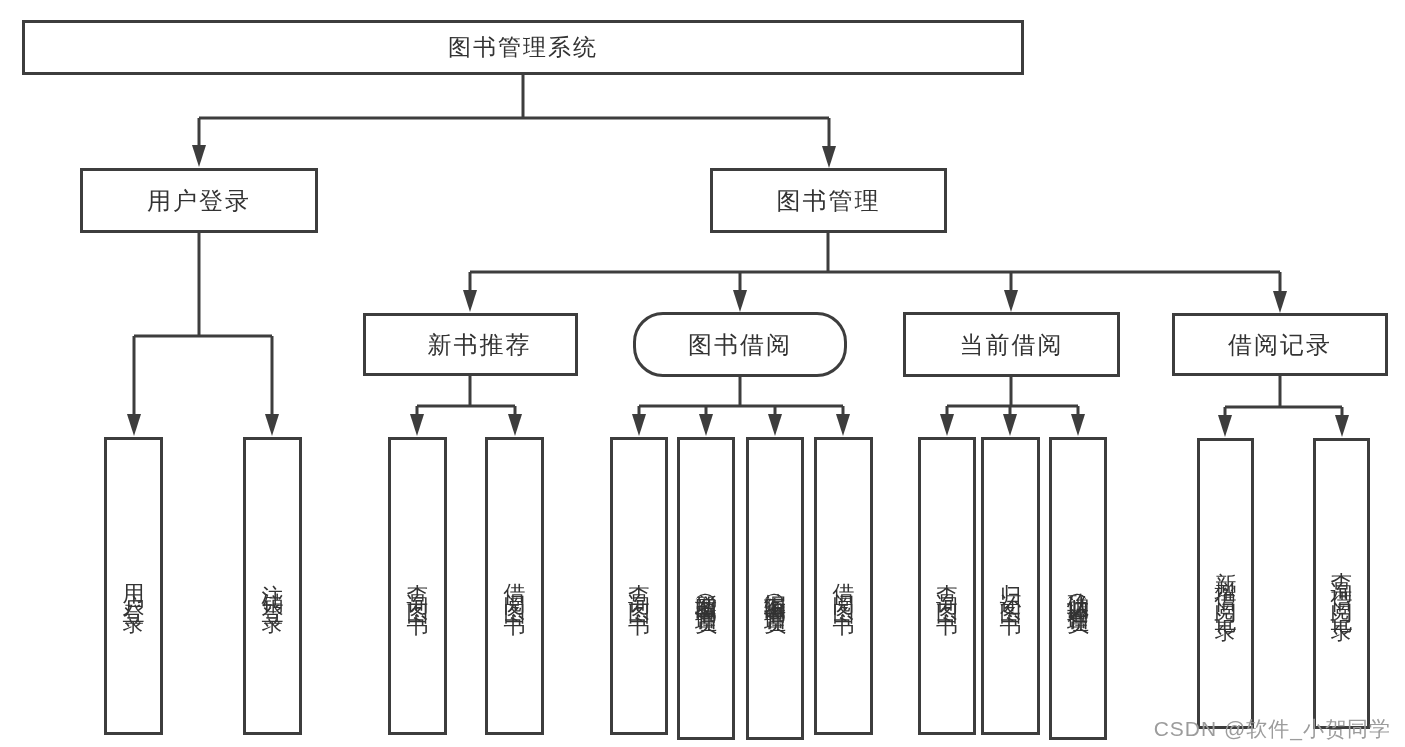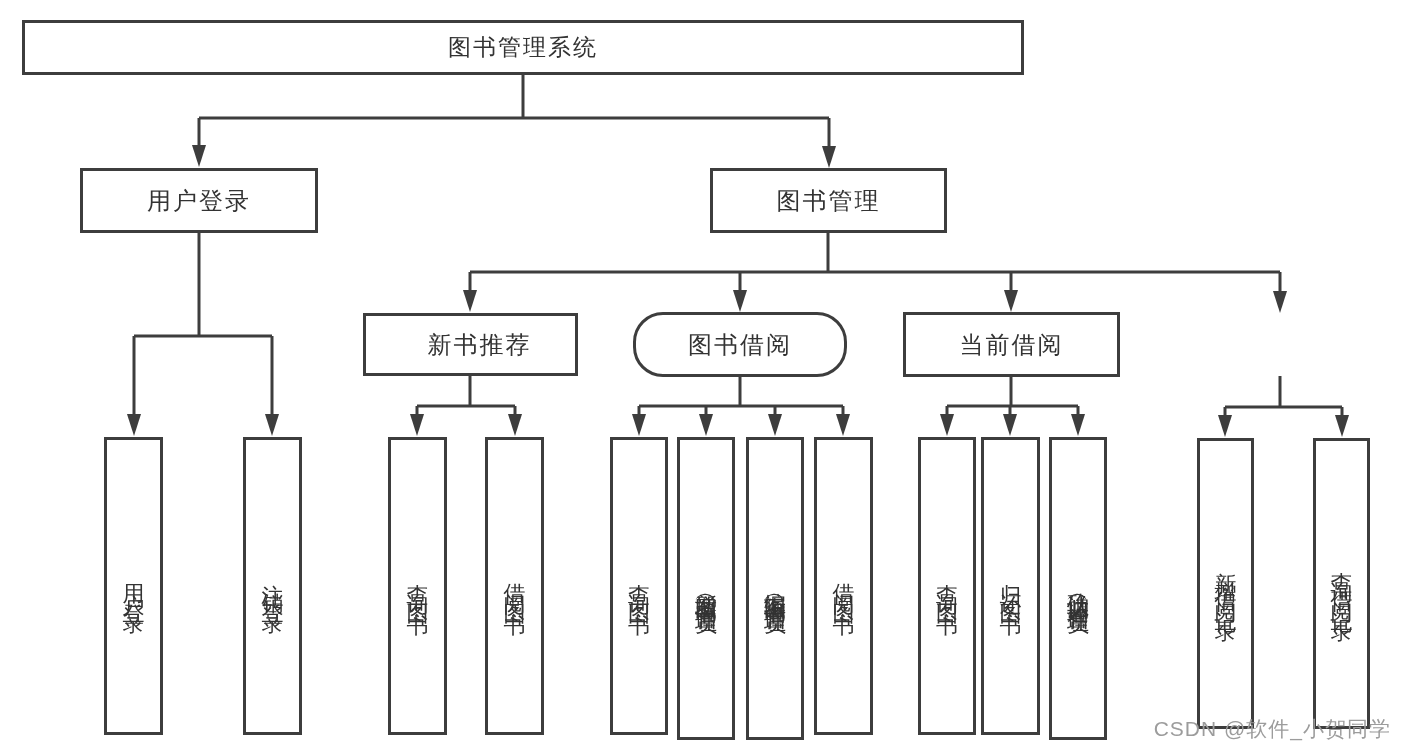--- a/index.html
+++ b/index.html
@@ -176,20 +176,23 @@
 
   <div class="node" id="n-new-book">
     <span>新书推荐</span>
   </div>
   <div class="node" id="n-book-borrow">
     <span>图书借阅</span>
   </div>
   <div class="node" id="n-current-borrow">
     <span>当前借阅</span>
   </div>
+  <div class="node" id="n-borrow-record">
+    <span>借阅记录</span>
+  </div>
 
   <div class="leaf" id="l-user-login">
     <span class="vtext">用户登录</span>
   </div>
   <div class="leaf" id="l-logout">
     <span class="vtext">注销登录</span>
   </div>
 
   <div class="leaf" id="l-nb-query">
     <span class="vtext">查询图书</span>

